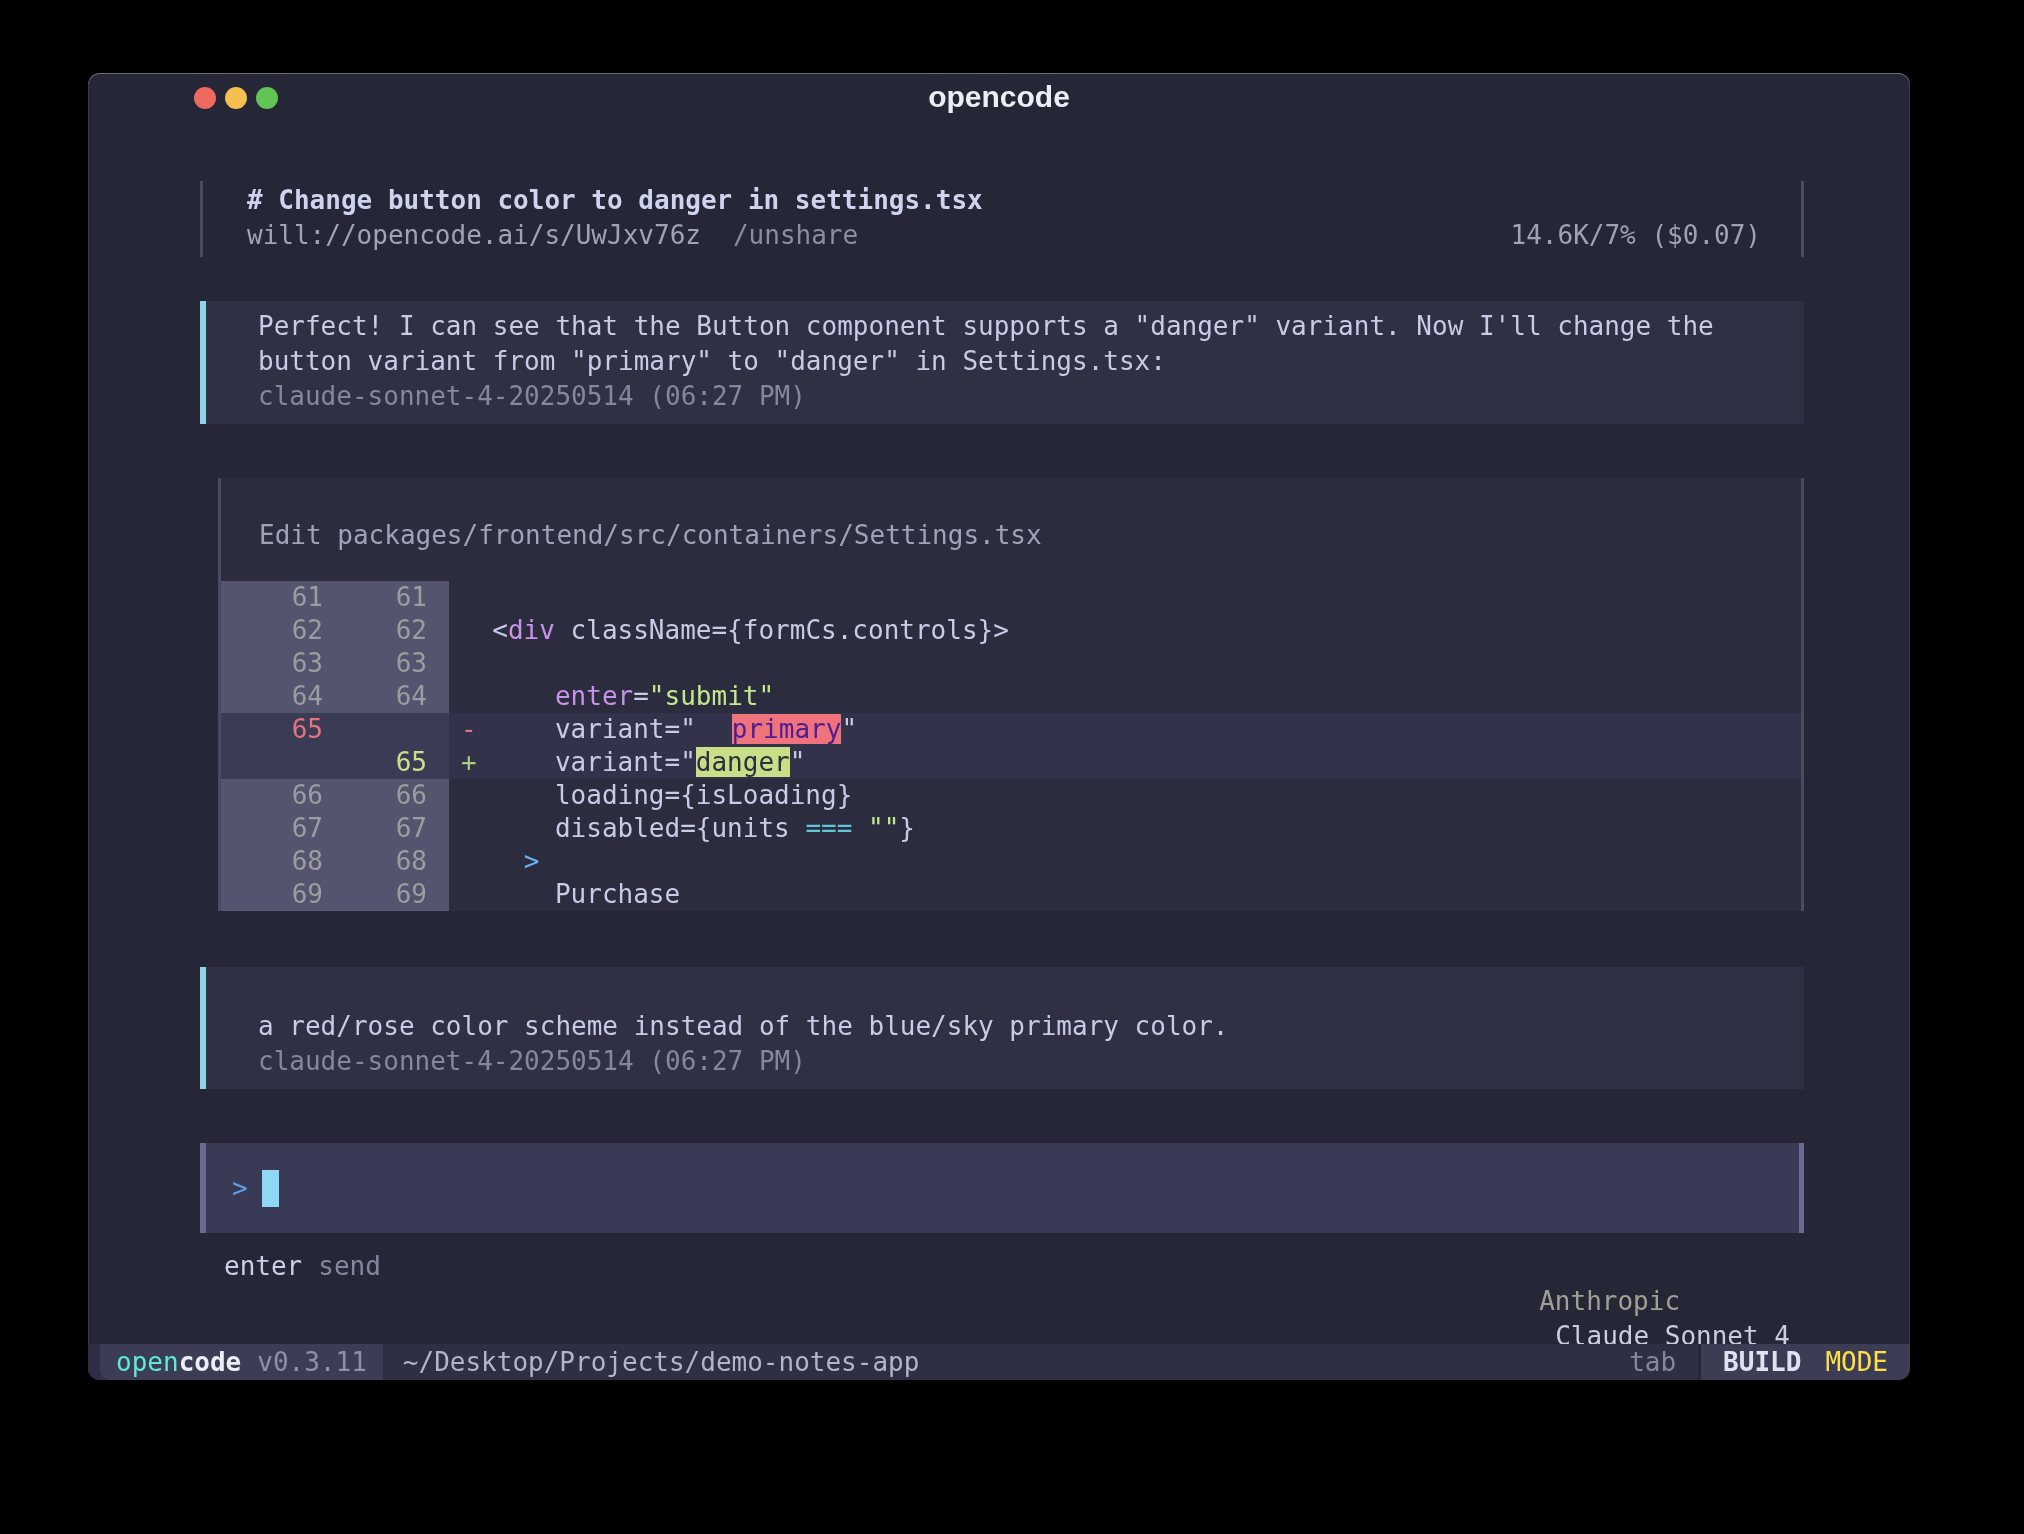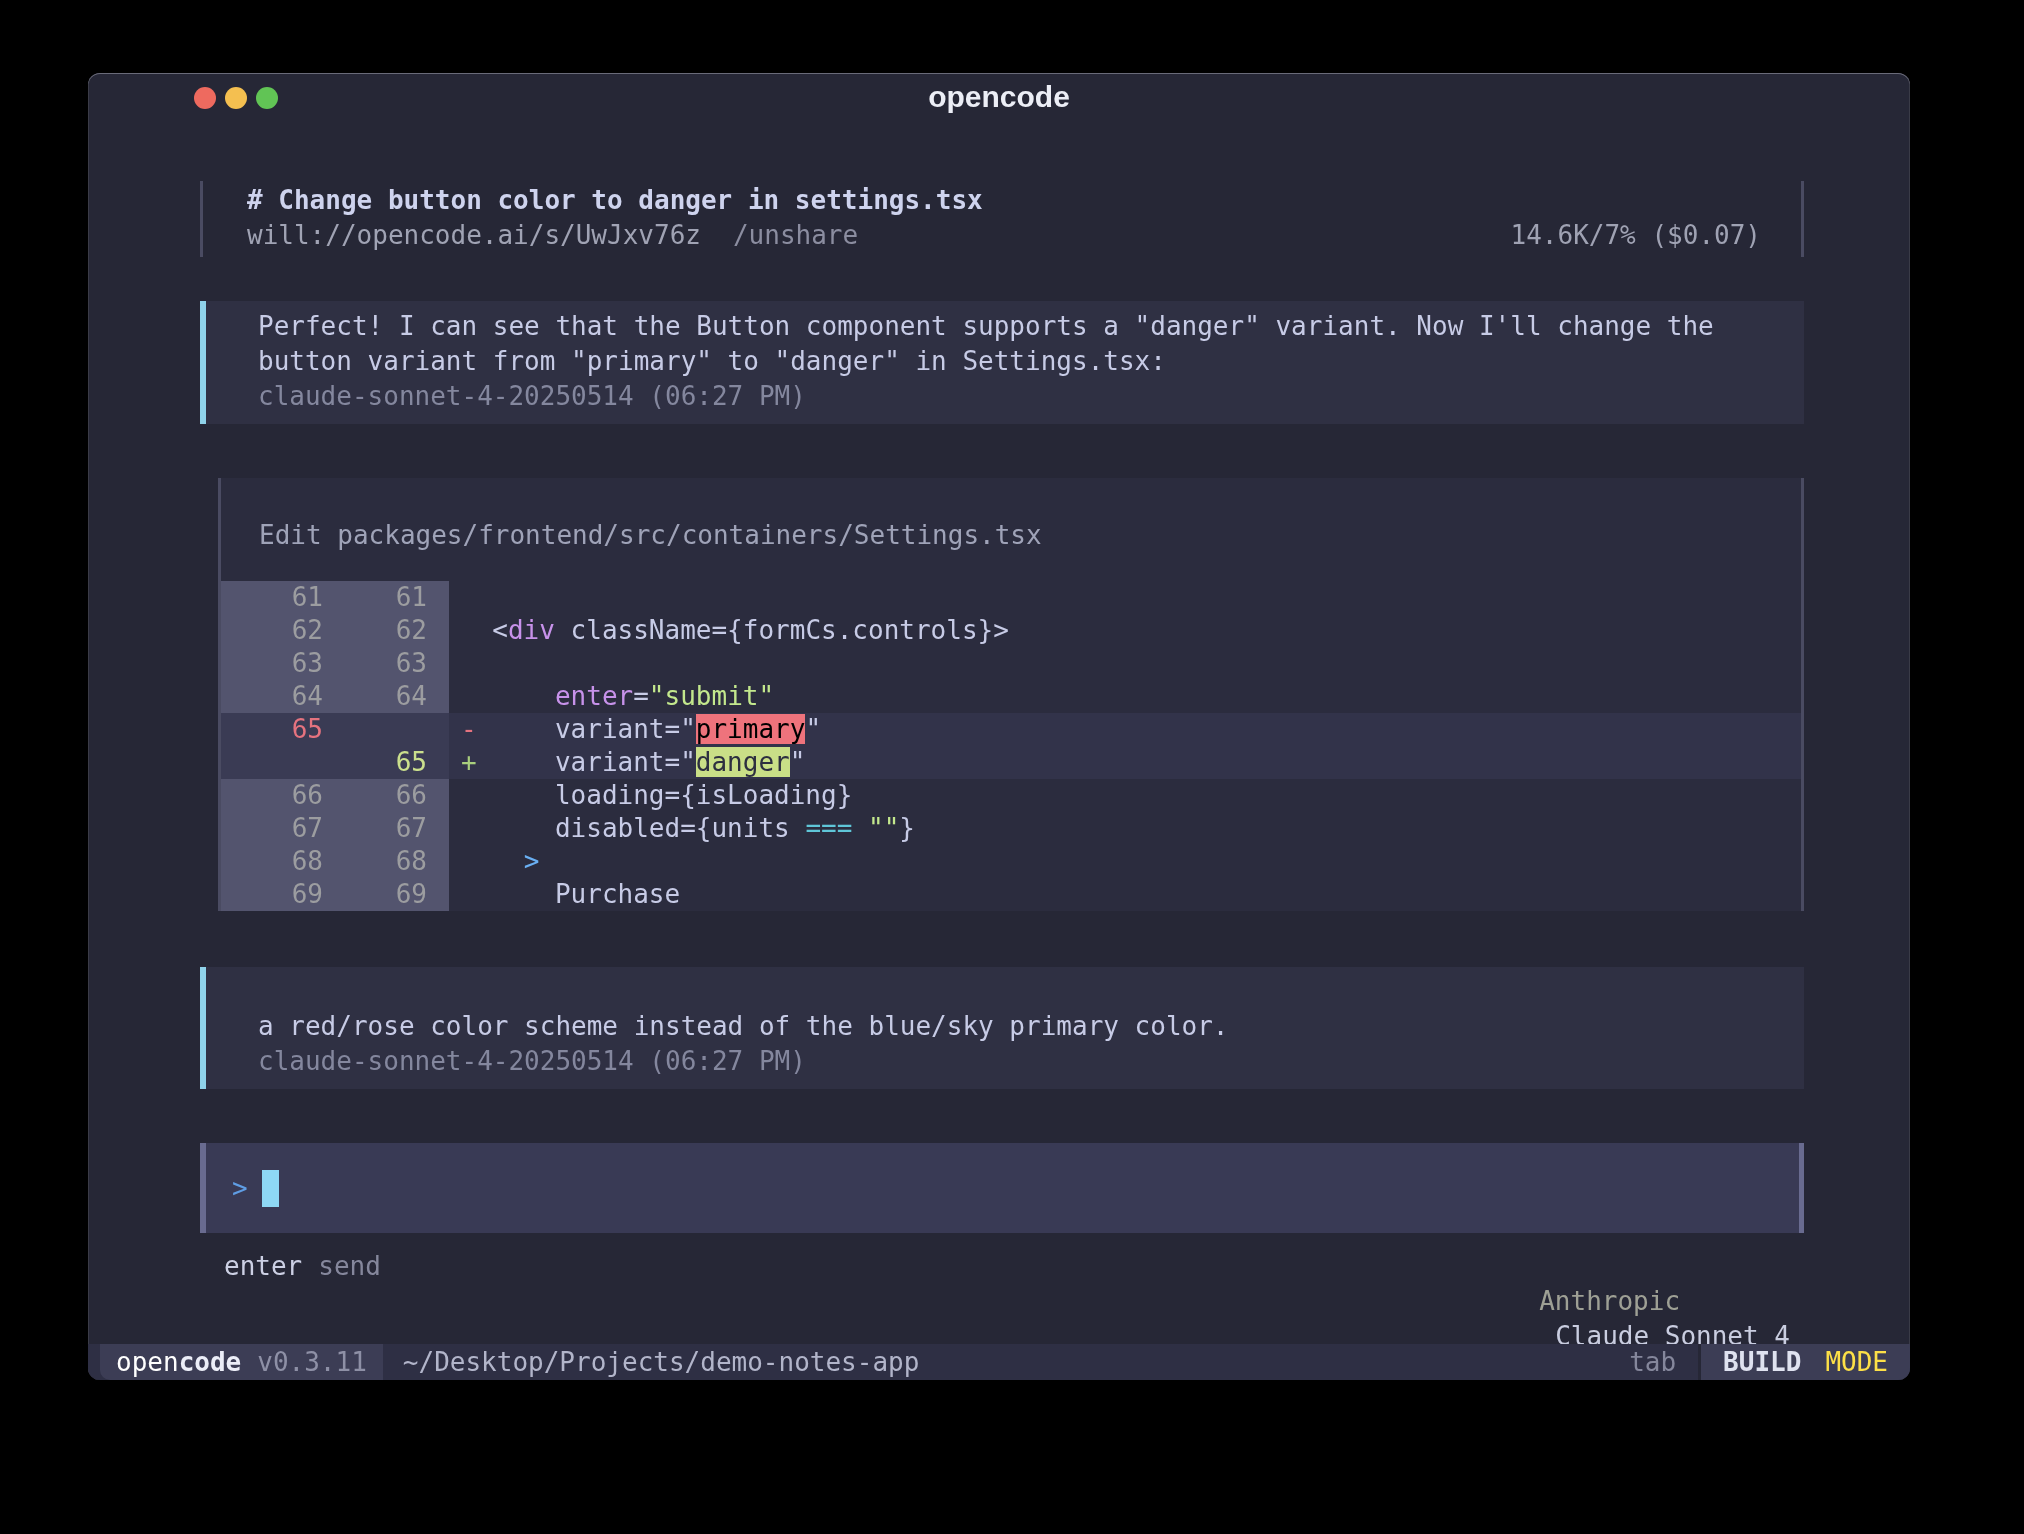--- a/index.html
+++ b/index.html
@@ -56,21 +56,21 @@
   .kind-added .gnum.new{color:#cbe08d;}
   .code{flex:1;white-space:pre;padding-left:12px;color:#c7cbe6;}
   .kind-removed .code,.kind-added .code{background:#32334a;}
   .sign-minus{color:#e5737f;}
   .sign-plus{color:#a9cf7d;}
   .c-fg{color:#c7cbe6;}
   .c-purple{color:#c792ea;}
   .c-string{color:#c3e88d;}
   .c-cyan{color:#5fc6d8;}
   .c-blue{color:#6ab0f3;}
-  .c-removed-word{background:#ee737c;color:#000000;}
+  .c-removed-word{background:#ee737c;color:#4c1d95;margin-left:36px;}
   .c-added-word{background:#c9df87;color:#2d2f40;}
 
   
   .input-box{margin-top:54px;height:90px;background:#393a55;
              border-left:6px solid #696b90;border-right:5px solid #696b90;
              display:flex;align-items:center;padding-left:26px;}
   .prompt{color:#5f9de4;white-space:pre;}
   .cursor{width:17px;height:37px;background:#8ed8f5;margin-left:14px;}
 
   
@@ -79,21 +79,21 @@
   .hint-action{color:#85879c;white-space:pre;margin-left:16px;}
   .hints-right{margin-left:auto;white-space:pre;}
   .provider{color:#9ea095;}
   .model{color:#c9cde0;margin-left:16px;}
 
   
   .statusbar{position:absolute;left:0;right:0;bottom:0;height:36px;background:#2e2f44;
              display:flex;align-items:center;font-size:26px;line-height:36px;}
   .sb-seg{background:#3c3d55;height:36px;display:flex;align-items:center;white-space:pre;}
   .sb-left{margin-left:12px;padding:0 16px;border-radius:0 0 0 10px;}
-  .sb-open{color:#ffffff;text-align:center;}
+  .sb-open{color:#5eead4;text-align:center;}
   .sb-code{color:#eceef8;font-weight:bold;}
   .sb-version{color:#8e90a6;margin-left:16px;}
   .sb-cwd{color:#b2b5ca;margin-left:20px;white-space:pre;}
   .sb-right{margin-left:auto;display:flex;align-items:center;height:40px;}
   .sb-tab{color:#85879c;margin-right:22px;white-space:pre;}
   .sb-mode{padding:0 22px;border-radius:0 0 10px 0;border-left:3px solid #262736;}
   .sb-mode-bold{color:#dfe2f0;font-weight:bold;}
   .sb-mode-rest{color:#fde047;margin-left:24px;}
 </style>
 </head>

